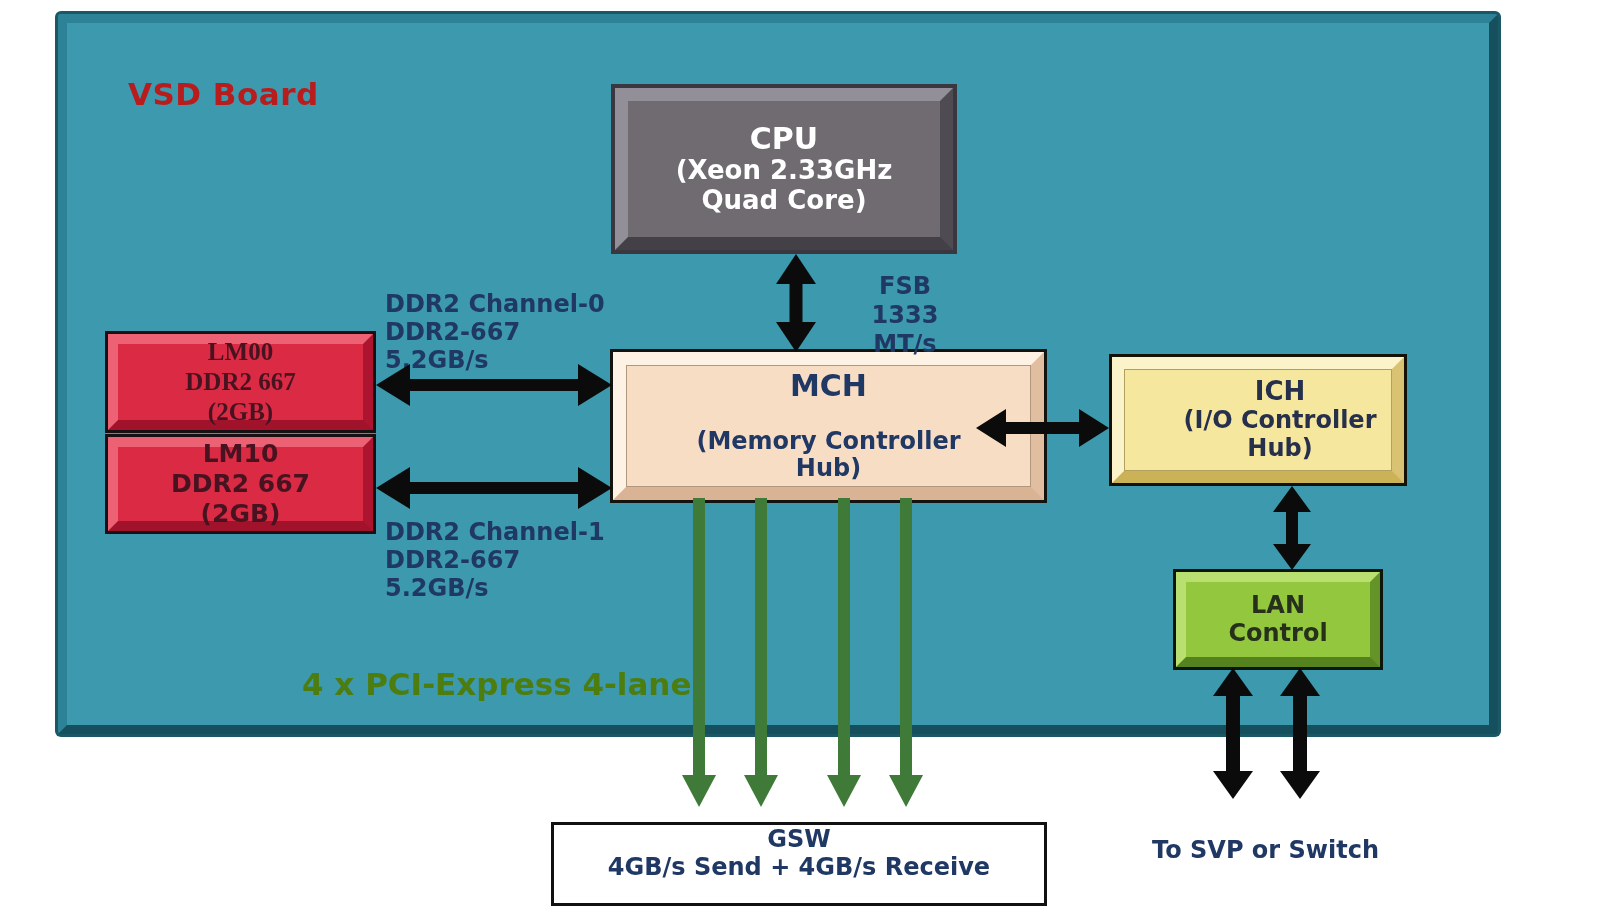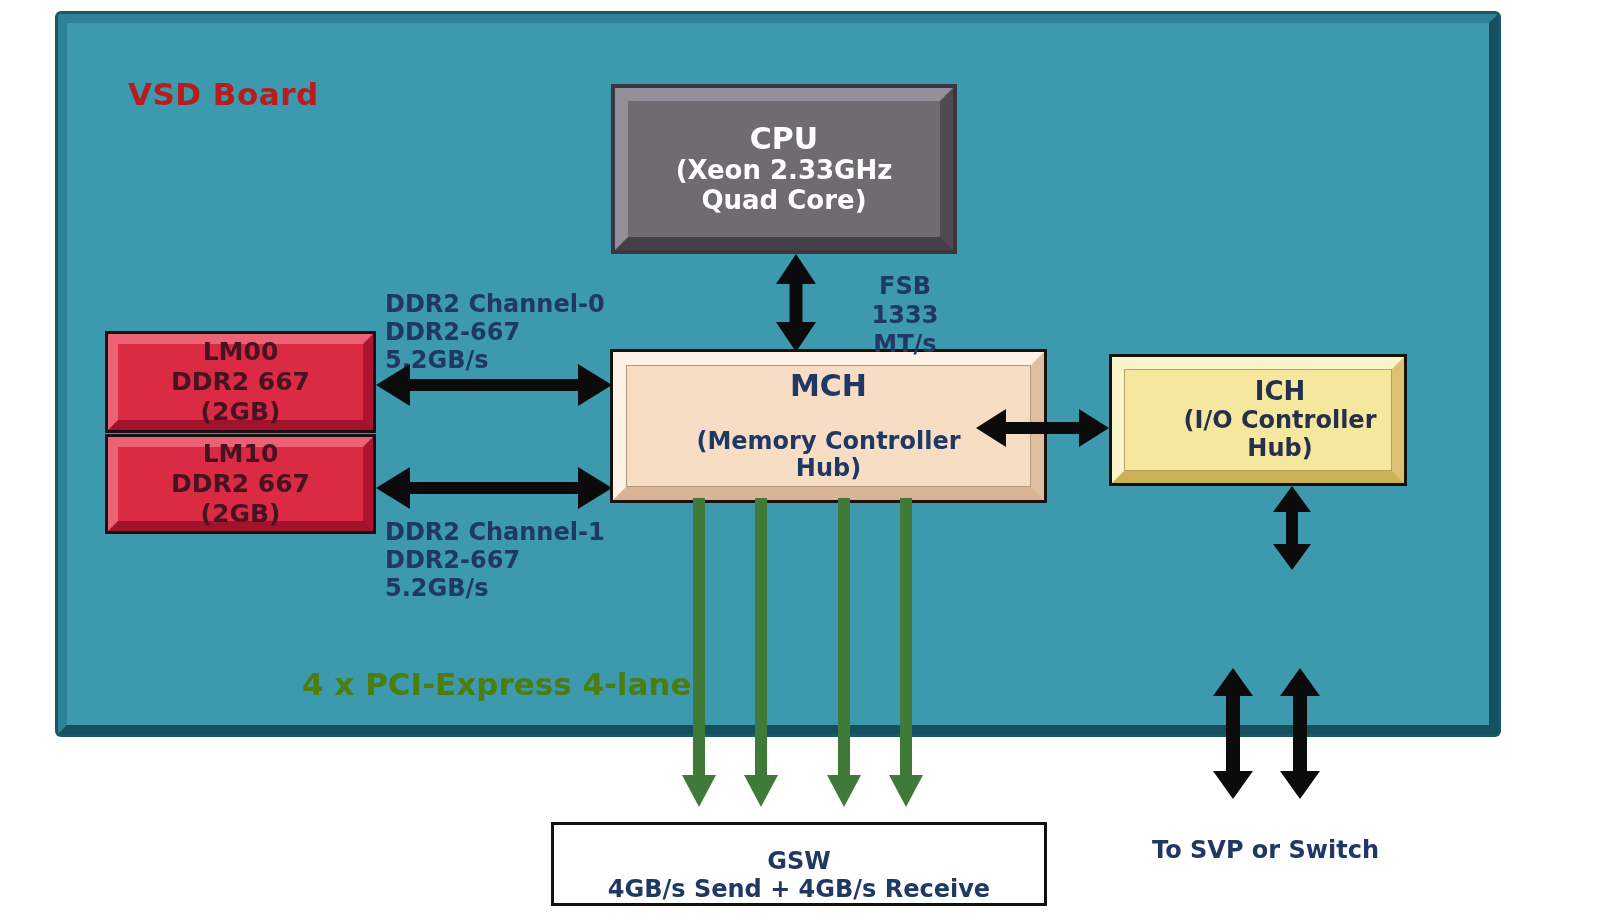--- a/index.html
+++ b/index.html
@@ -58,27 +58,27 @@
     background:#93C83E; color:#26301A;
     box-shadow:0 0 0 3px #10150A;
   }
   .lan .node-title { font-size:24px; }
   .memory {
     border-width:10px; border-color:#EC6173 #AC1430 #A1122B #EC6173;
     background:#DA2A44; color:#471320;
     box-shadow:0 0 0 3px #191014;
     font-size:25px; line-height:1.2;
   }
-  .lm00 { left:108px; top:334px; width:265px; height:96px; }
+  .lm00 { left:108px; top:334px; width:265px; height:96px;font-family:Liberation Serif, serif; }
   .lm10 { left:108px; top:437px; width:265px; height:94px; }
   
   .gsw {
     position:absolute; left:551px; top:822px; width:496px; height:84px;
     box-sizing:border-box; background:#ffffff; border:3px solid #111111;
-    display:flex; flex-direction:column; justify-content:flex-end; align-items:center;
+    display:flex; flex-direction:column; justify-content:flex-start; align-items:center;
     color:#203864; font-size:24px; text-align:center;
   }
   
   .lbl { position:absolute; color:#203864; font-size:24px; line-height:28px; }
   .lbl-ch0 { left:385px; top:290px; }
   .lbl-ch1 { left:385px; top:518px; }
   .lbl-fsb { left:855px; top:272px; width:100px; text-align:center; line-height:29px; }
   .lbl-baset { left:948px; top:585px; line-height:33px; color:#2A3C55; }
   .lbl-pci { left:302px; top:670px; font-size:31px; color:#4d7c0f; }
   .lbl-svp { left:1152px; top:836px; font-size:24px; }
@@ -101,20 +101,24 @@
   <div class="node mch">
     <div class="node-title">MCH</div>
     <div class="node-sub">(Memory Controller Hub)</div>
   </div>
 
   <div class="node ich">
     <div class="node-title">ICH</div>
     <div class="node-sub">(I/O Controller Hub)</div>
   </div>
 
+  <div class="node lan">
+    <div class="node-title">LAN</div>
+    <div class="node-title">Control</div>
+  </div>
 
   <div class="node memory lm00">
     <div>LM00</div>
     <div>DDR2 667</div>
     <div>(2GB)</div>
   </div>
   <div class="node memory lm10">
     <div>LM10</div>
     <div>DDR2 667</div>
     <div>(2GB)</div>

